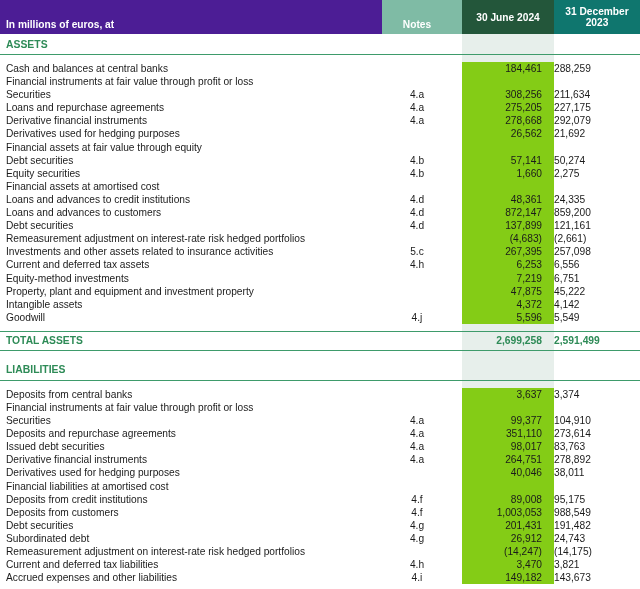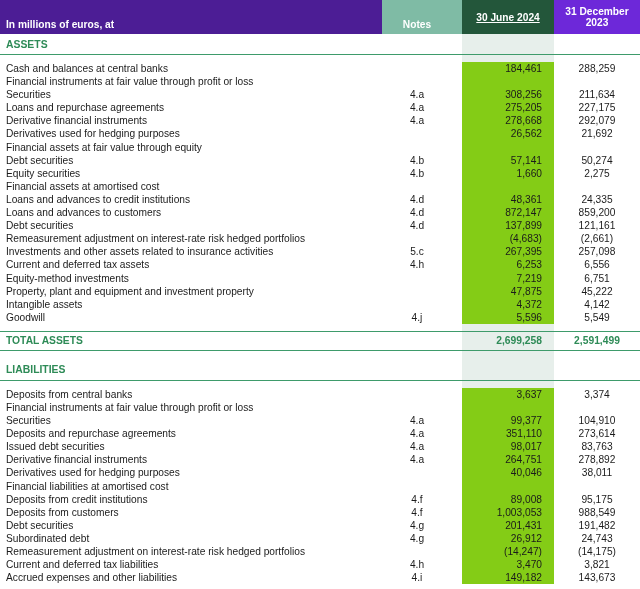--- a/index.html
+++ b/index.html
@@ -47,43 +47,42 @@
     color: #ffffff;
     text-align: center;
     padding: 0 10px 4px 0;
   }
   th.h-cur {
     background: #23563A;
     color: #ffffff;
     text-align: center;
     vertical-align: middle;
     padding: 0 6px 0 6px;
-    text-decoration: underline;
   }
   th.h-prev {
-    background: #6d28d9;
+    background: #0f766e;
     color: #ffffff;
     text-align: center;
     vertical-align: middle;
     padding: 0 6px 0 6px;
   }
 
   
   td {
     padding: 0;
     height: 13.1px;
     line-height: 13.1px;
     vertical-align: middle;
     white-space: nowrap;
     overflow: hidden;
   }
   td.label   { text-align: left;  padding-left: 6px; }
   td.notes   { text-align: center; padding-right: 10px; }
   td.cur     { text-align: right; padding-right: 12px; background: #84cc16; }
-  td.prev    { text-align: center; }
+  td.prev    { text-align: left; }
 
   
   .lvl1 { padding-left: 16px; }
 
   
   tr.section td {
     color: #2E8B57;
     font-weight: bold;
     font-size: 10.4px;
     height: 20px;

